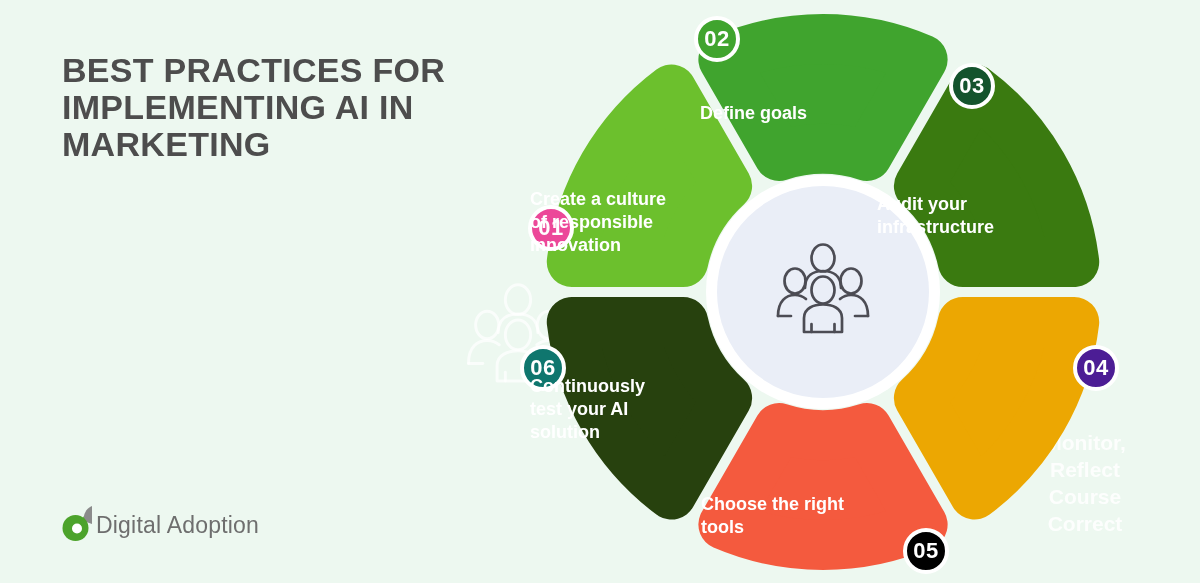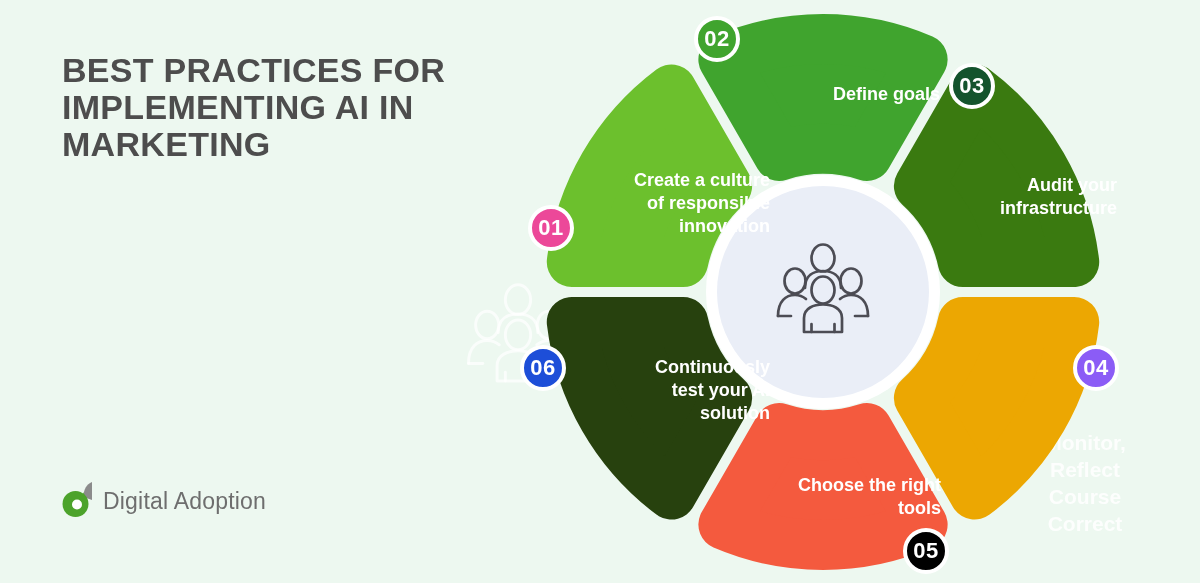--- a/index.html
+++ b/index.html
@@ -22,24 +22,24 @@
   svg.flower{position:absolute;left:0;top:0;z-index:1}
   .badge{
     position:absolute;z-index:2;width:46px;height:46px;box-sizing:border-box;
     border:4px solid var(--badge-ring,#fff);border-radius:50%;
     display:flex;align-items:center;justify-content:center;
     transform:translate(-50%,-50%);
     color:var(--badge-text,#fff);font-weight:700;font-size:22px;letter-spacing:.5px;
   }
   .plabel{
     position:absolute;z-index:2;width:240px;transform:translate(-50%,-50%);
-    text-align:right;color:var(--label,#fff);font-weight:700;
-    font-size:18px;line-height:23px;white-space:pre-line;
+    text-align:left;color:var(--label,#fff);font-weight:700;
+    font-size:18px;line-height:23px;white-space:pre-line;margin-top:19px;
   }
-  .logo{position:absolute;left:60px;top:476px;display:flex;align-items:center;gap:7px;z-index:2}
+  .logo{position:absolute;left:60px;top:500px;display:flex;align-items:center;z-index:2}
   .logo-text{
     color:var(--logo-text,#6E6E6E);font-size:23px;font-weight:500;
     letter-spacing:.2px;margin-top:8px;
   }
 </style>
 </head>
 <body>
 
 <div class="stage">
 
@@ -80,23 +80,23 @@
       </g>
 
     <circle cx="823" cy="292" r="117" fill="var(--center-ring,#fff)"></circle>
     <circle cx="823" cy="292" r="106" fill="var(--center-fill,#EAEEF7)"></circle>
     <use href="#group-icon" transform="translate(823,291)" stroke="var(--icon-stroke,#4C4C54)"></use>
   </svg>
 
   <div class="badge" style="left: 551px; top: 228px; background: #ec4899;">01</div>
   <div class="badge" style="left: 717px; top: 39px; background: rgb(64, 164, 46);">02</div>
   <div class="badge" style="left: 972px; top: 86px; background: #14532d;">03</div>
-  <div class="badge" style="left: 1096px; top: 368px; background: #8b5cf6;">04</div>
+  <div class="badge" style="left: 1096px; top: 368px; background: #4c1d95;">04</div>
   <div class="badge" style="left: 926px; top: 551px; background: #000000;">05</div>
-  <div class="badge" style="left: 543px; top: 368px; background: #1d4ed8;">06</div>
+  <div class="badge" style="left: 543px; top: 368px; background: #0f766e;">06</div>
 
   <div class="plabel" style="left:650px;top:203px">Create a culture
 of responsible
 innovation</div>
   <div class="plabel" style="left:820px;top:94px">Define goals</div>
   <div class="plabel" style="left:997px;top:197px">Audit your
 infrastructure</div>
   <div class="plabel" style="left:821px;top:497px">Choose the right
 tools</div>
   <div class="plabel" style="left:650px;top:390px">Continuously

